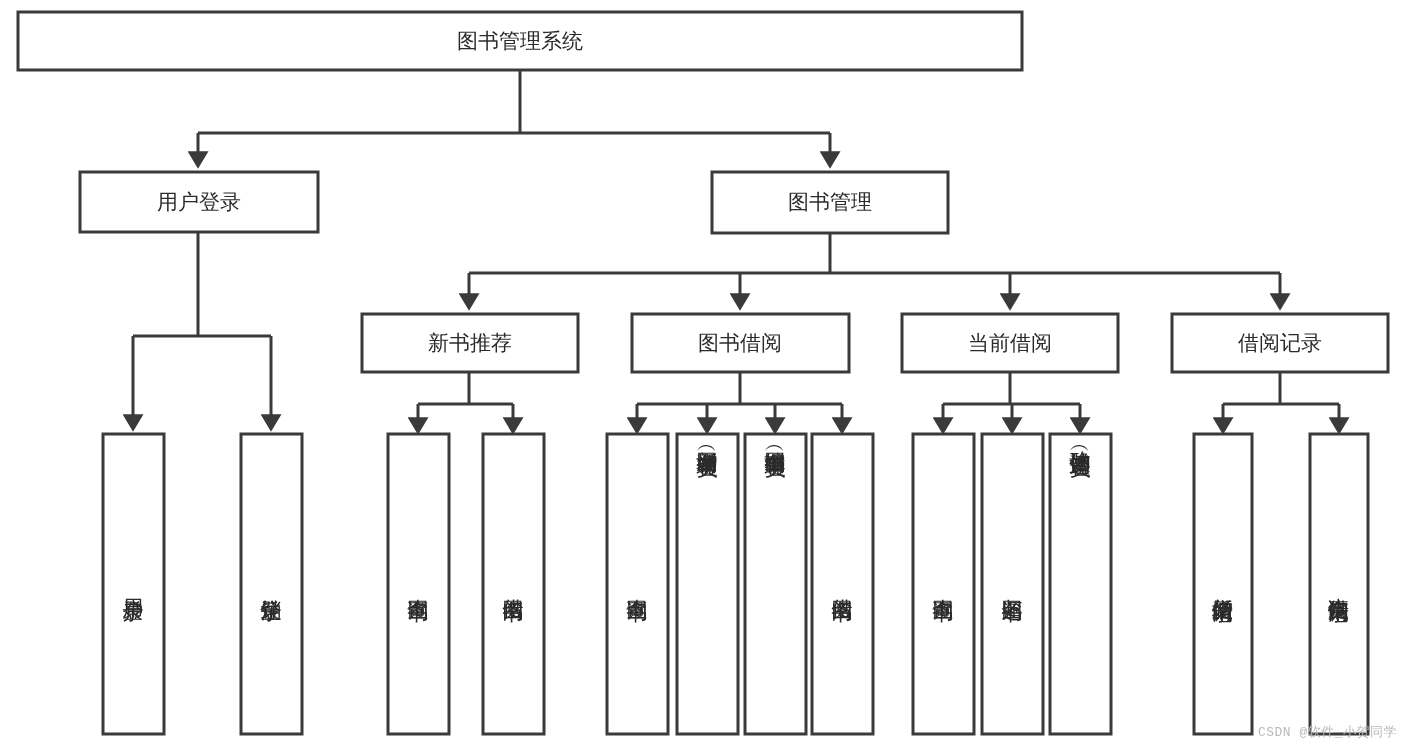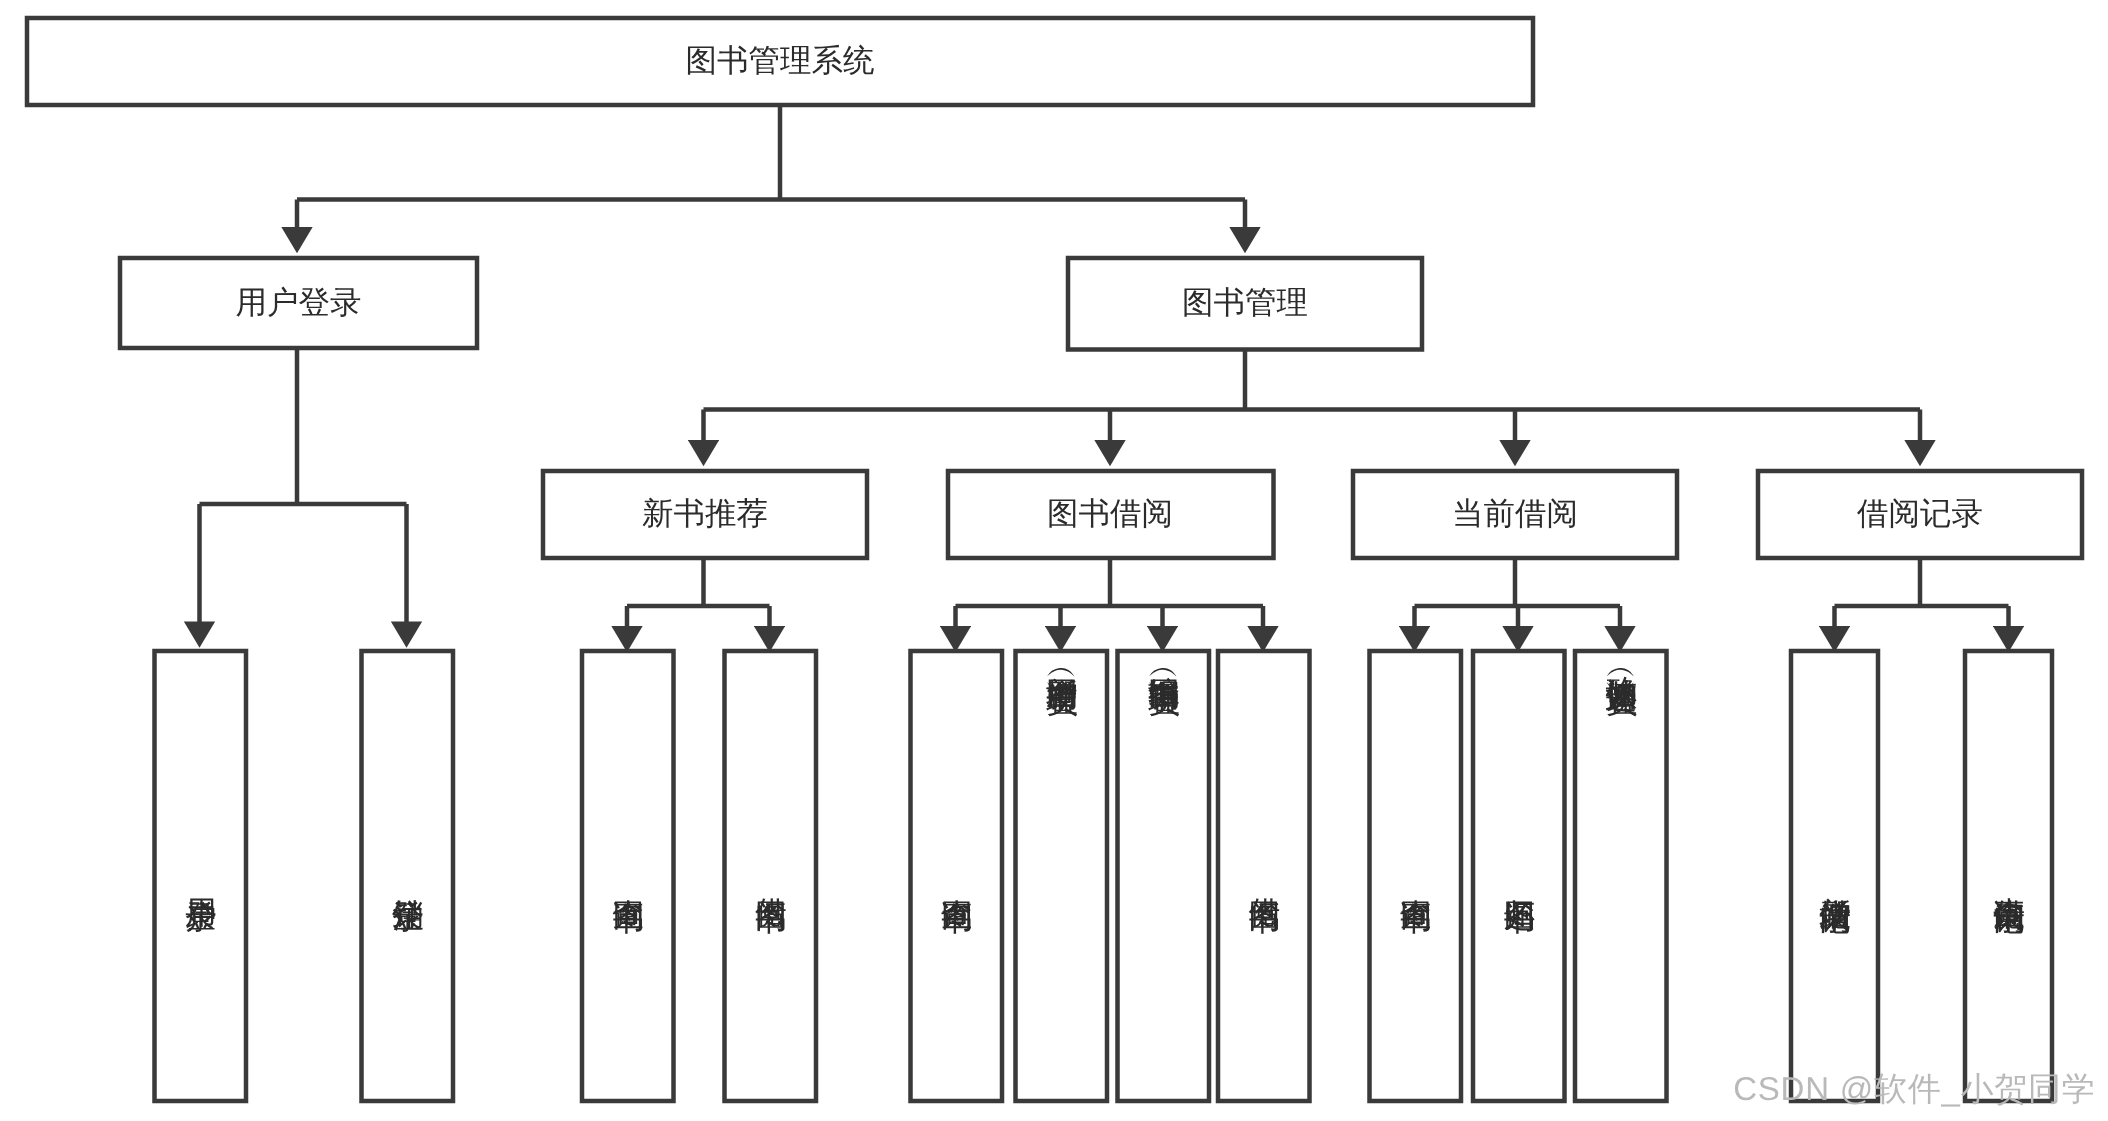--- a/index.html
+++ b/index.html
@@ -61,22 +61,22 @@
     position: absolute;
     display: flex;
     align-items: center;
     justify-content: center;
     pointer-events: none;
   }
   .watermark {
     position: absolute;
     right: 8px;
     bottom: 6px;
-    font-family: Liberation Sans, sans-serif;
-    font-size: 22px;
+    font-family: Liberation Mono, monospace;
+    font-size: 13px;
     color: #b9b9b9;
     white-space: nowrap;
     letter-spacing: 0.5px;
     text-align: center;
   }
 </style>
 </head>
 <body>
 
 <div id="diagram-root">

